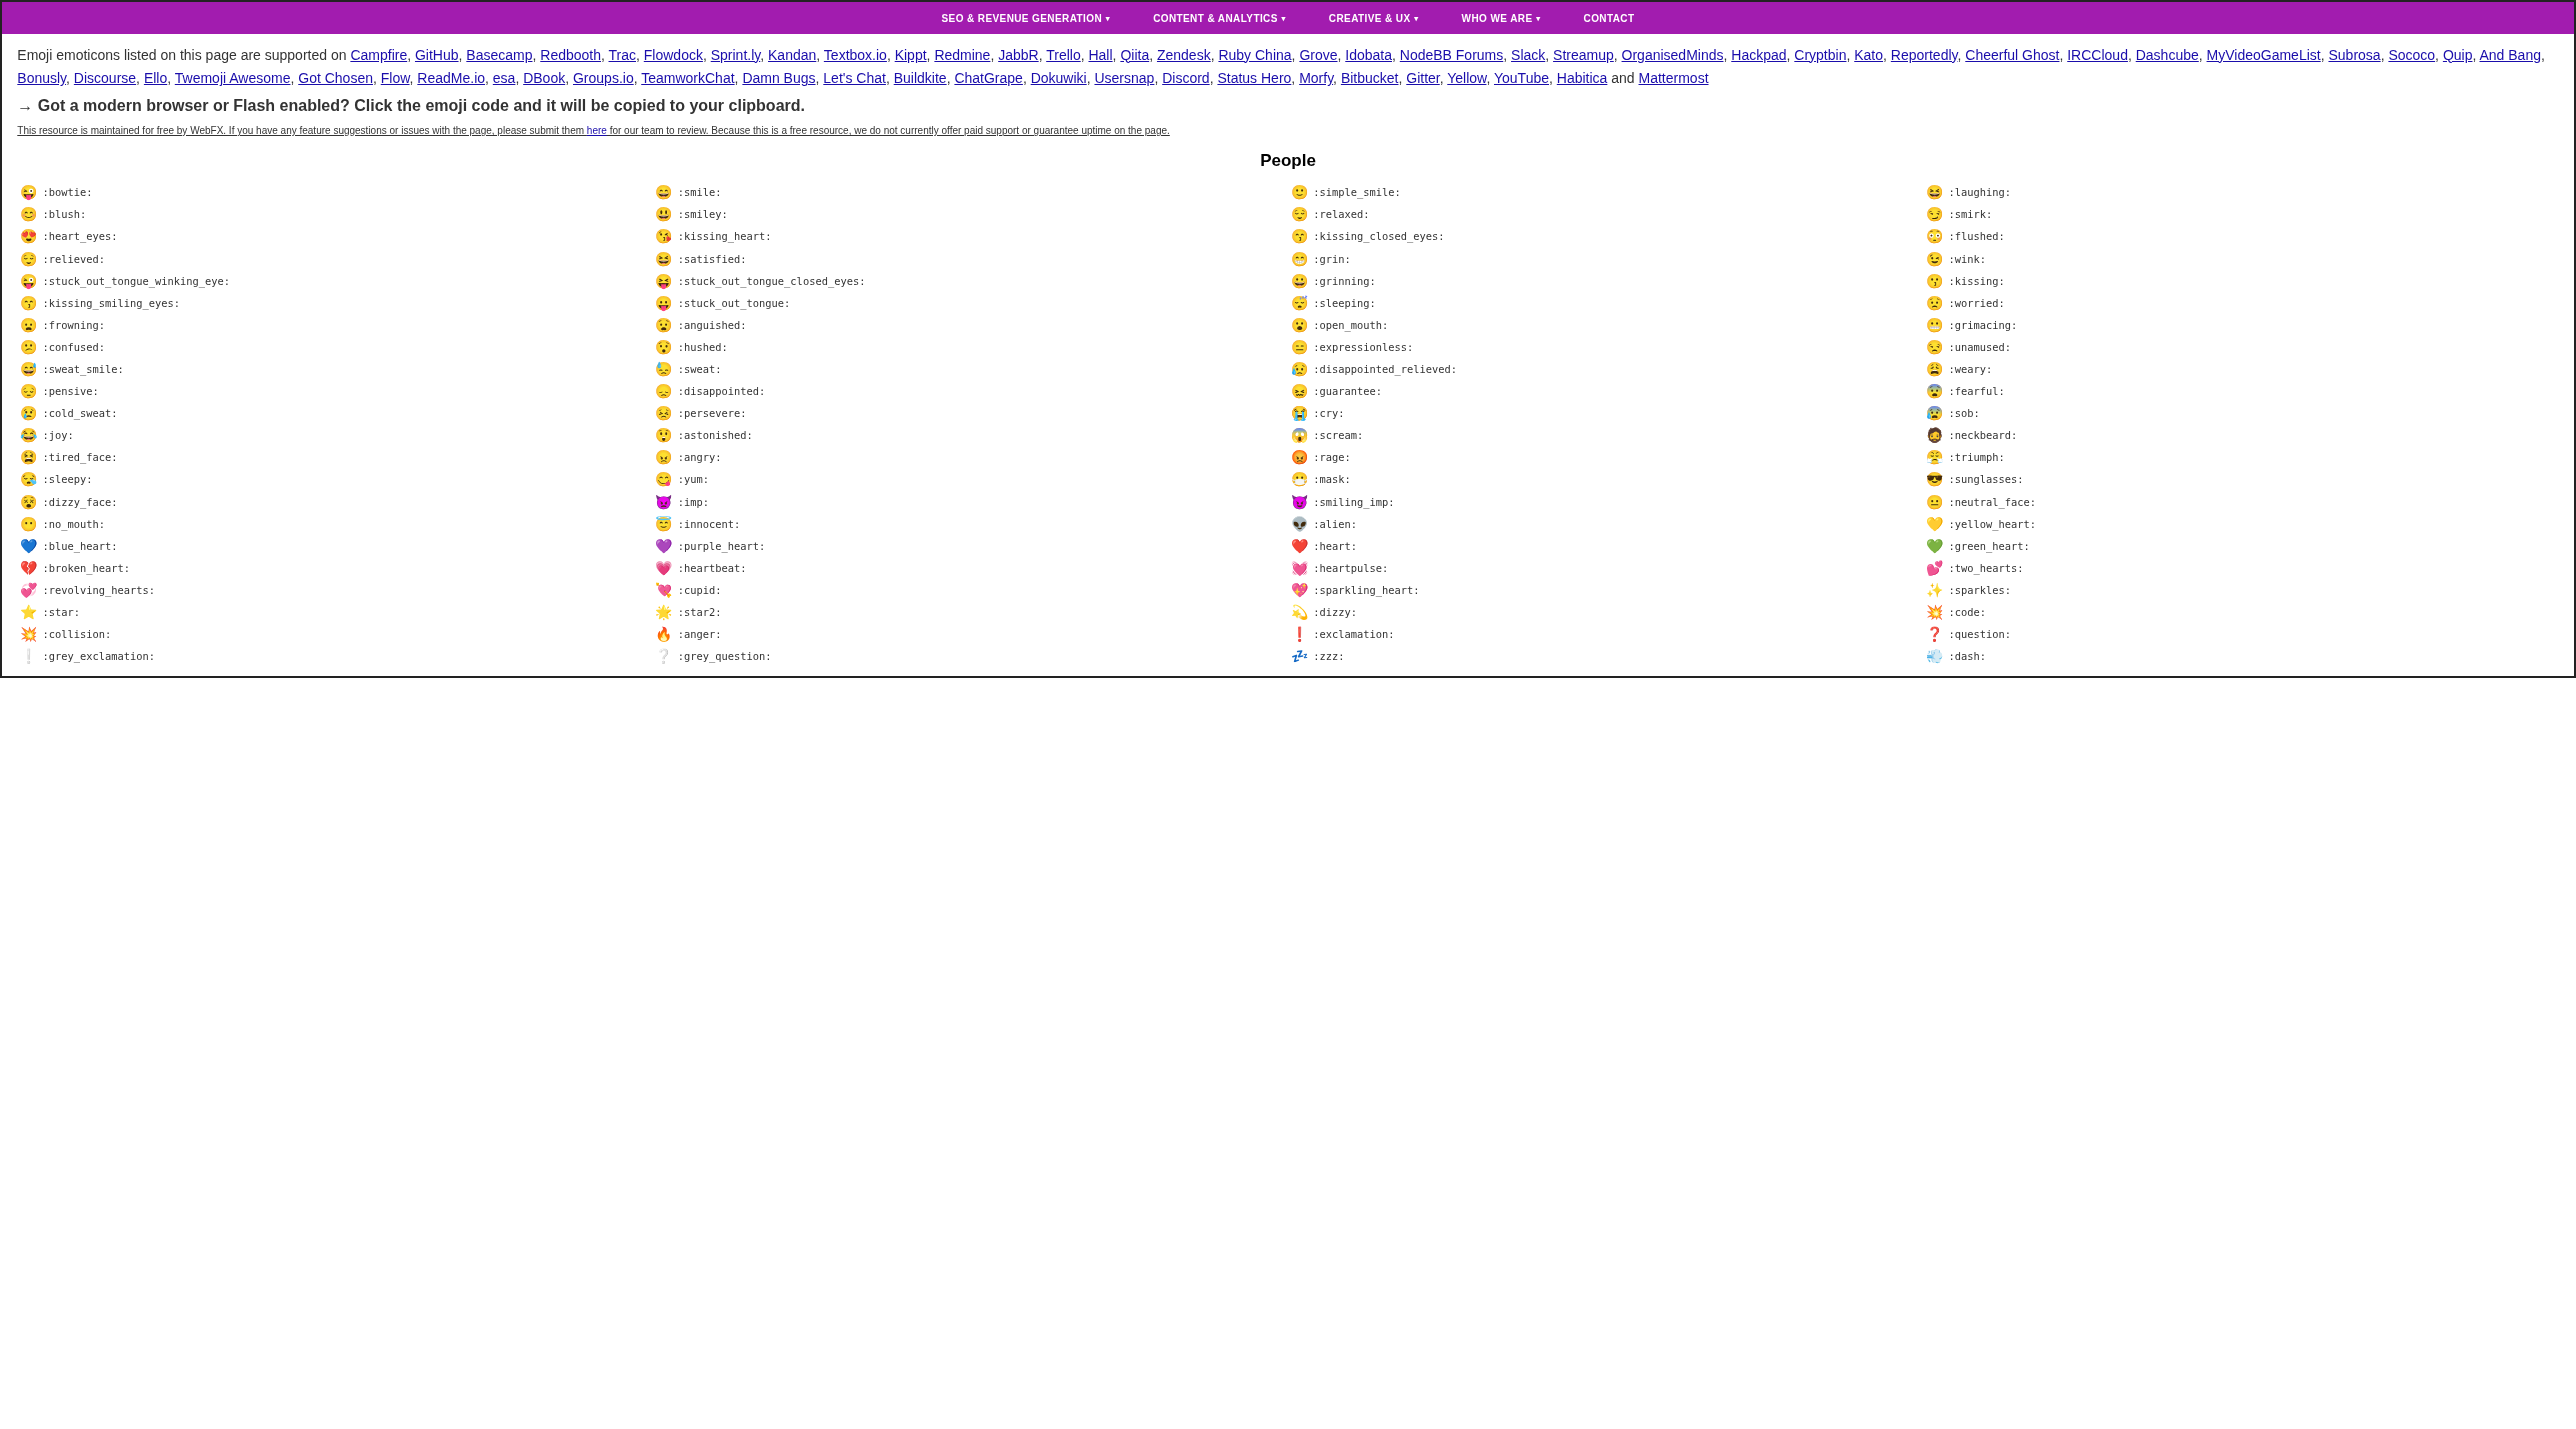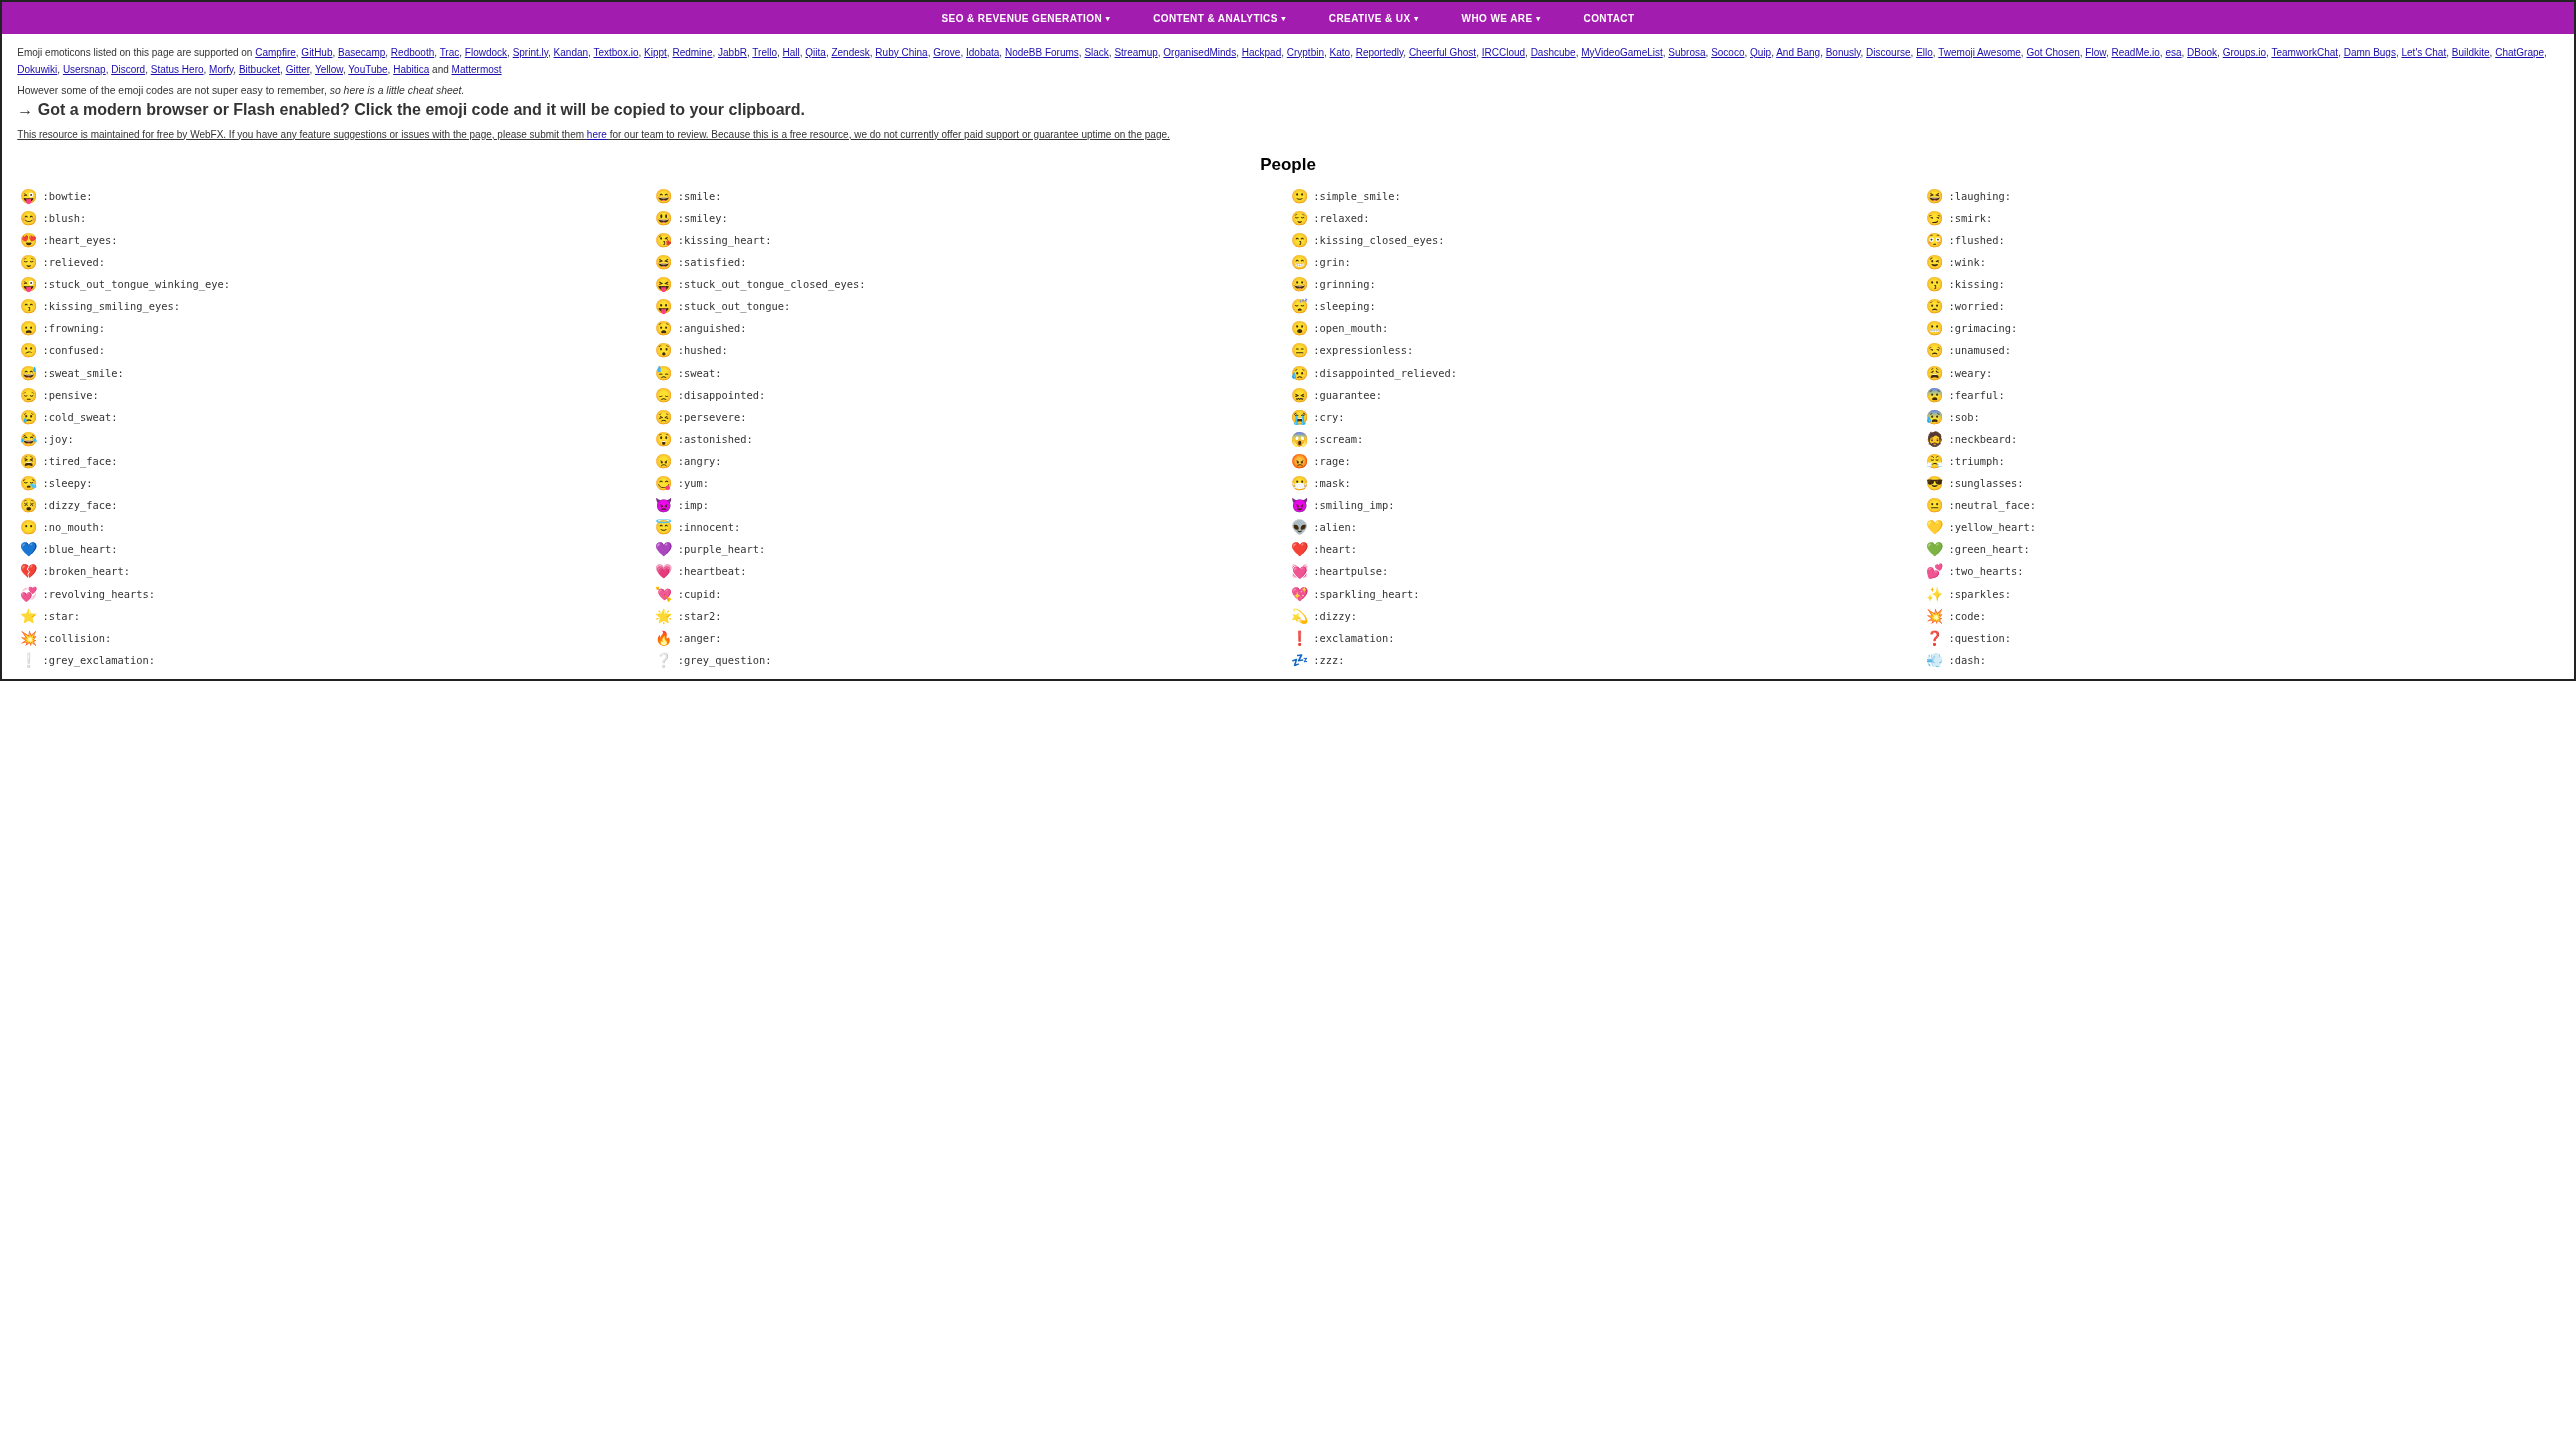--- a/index.html
+++ b/index.html
@@ -33,21 +33,21 @@
     }
     .nav-item .chevron { font-size: 7.7px; }
 
     
     .content {
       padding: 9.2px 15.3px;
       max-width: 100%;
     }
 
     .intro-links {
-      font-size: 10px;
+      font-size: 14px;
       line-height: 1.7;
       margin-bottom: 6.1px;
     }
     .intro-links a {
       color: #1a0dab;
       text-decoration: underline;
     }
 
     .cheat-note {
       font-size: 10.4px;
@@ -187,23 +187,20 @@
     <a href="#">Status Hero</a>,
     <a href="#">Morfy</a>,
     <a href="#">Bitbucket</a>,
     <a href="#">Gitter</a>,
     <a href="#">Yellow</a>,
     <a href="#">YouTube</a>,
     <a href="#">Habitica</a> and
     <a href="#">Mattermost</a>
   </p>
 
-  <p class="cheat-note">
-    However some of the emoji codes are not super easy to remember, <em>so here is a little cheat sheet.</em>
-  </p>
   <p class="cheat-note-arrow">
     Got a modern browser or Flash enabled? Click the emoji code and it will be copied to your clipboard.
   </p>
 
   <p class="resource-note">
     This resource is maintained for free by WebFX. If you have any feature suggestions or issues with the page, please submit them
     <a href="#">here</a>
     for our team to review. Because this is a free resource, we do not currently offer paid support or guarantee uptime on the page.
   </p>
 

